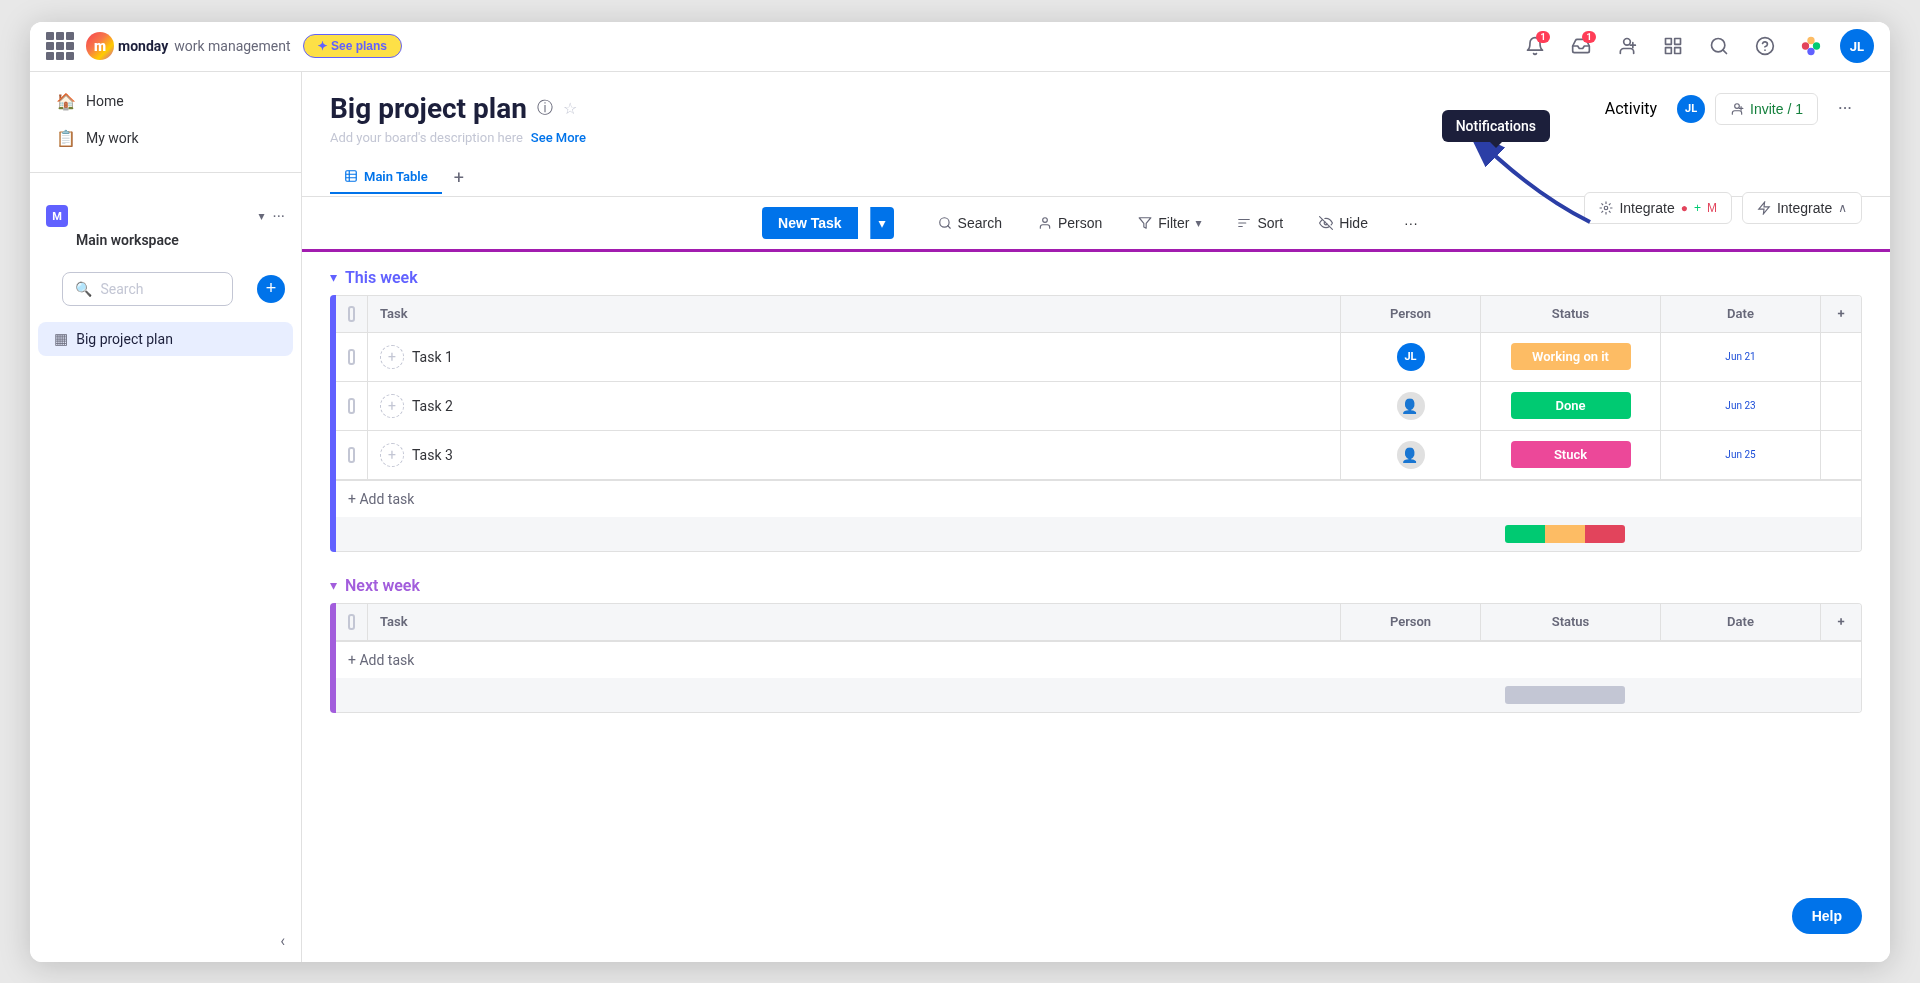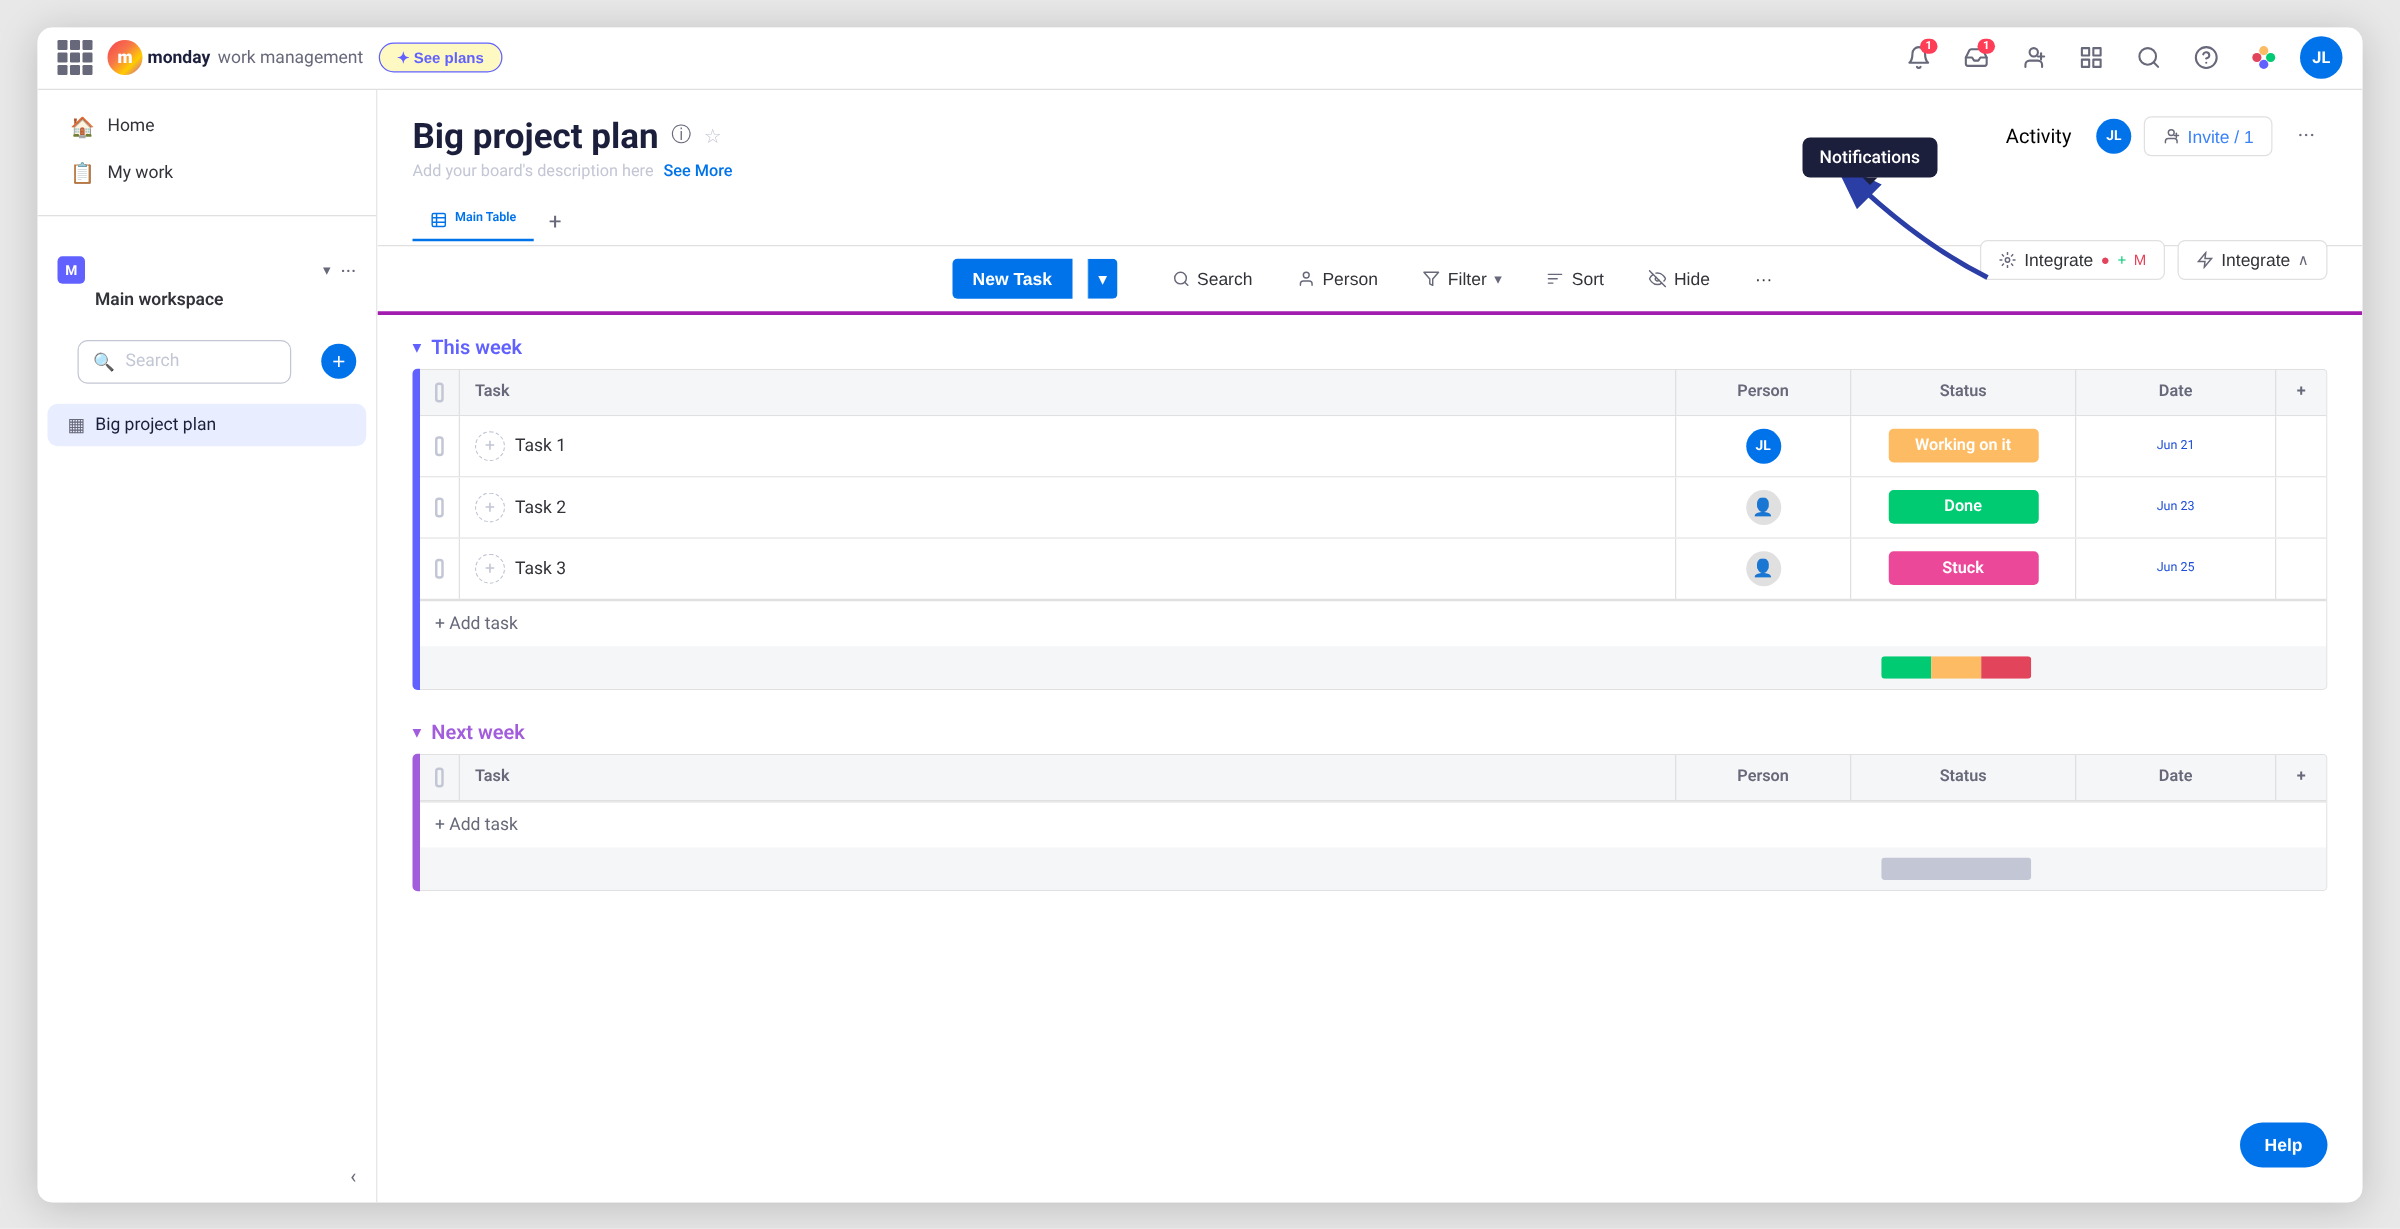--- a/index.html
+++ b/index.html
@@ -67,21 +67,21 @@
       font-weight: 700;
       color: #1c1f3b;
     }
     .brand-sub {
       font-size: 14px;
       font-weight: 400;
       color: #676879;
       margin-left: 2px;
     }
     .see-plans-btn {
-      background: #fef9c3;
+      background: #fde047;
       border: 1.5px solid #6161ff;
       border-radius: 20px;
       padding: 4px 14px;
       font-size: 12px;
       font-weight: 600;
       color: #6161ff;
       cursor: pointer;
       display: flex;
       align-items: center;
       gap: 4px;
@@ -276,24 +276,24 @@
       cursor: pointer;
       font-weight: 500;
     }
     .board-tabs {
       display: flex;
       align-items: center;
       gap: 4px;
     }
     .board-tab {
       display: flex;
-      align-items: flex-start;
+      align-items: center;
       gap: 6px;
       padding: 8px 14px;
-      font-size: 10px;
+      font-size: 13px;
       cursor: pointer;
       border-bottom: 2px solid transparent;
       color: #676879;
     }
     .board-tab.active {
       color: #0073ea;
       border-bottom: 2px solid #0073ea;
       font-weight: 600;
     }
     .board-tab-add {
@@ -375,21 +375,21 @@
       cursor: pointer;
     }
     .invite-btn {
       display: flex;
       align-items: center;
       gap: 6px;
       padding: 7px 14px;
       border-radius: 6px;
       cursor: pointer;
       font-size: 14px;
-      color: #3b82f6;
+      color: #15803d;
       border: 1px solid #e0e0e0;
       background: white;
     }
     
     .table-area {
       flex: 1;
       overflow-y: auto;
       padding: 16px 28px;
     }
     .group-section { margin-bottom: 24px; }

